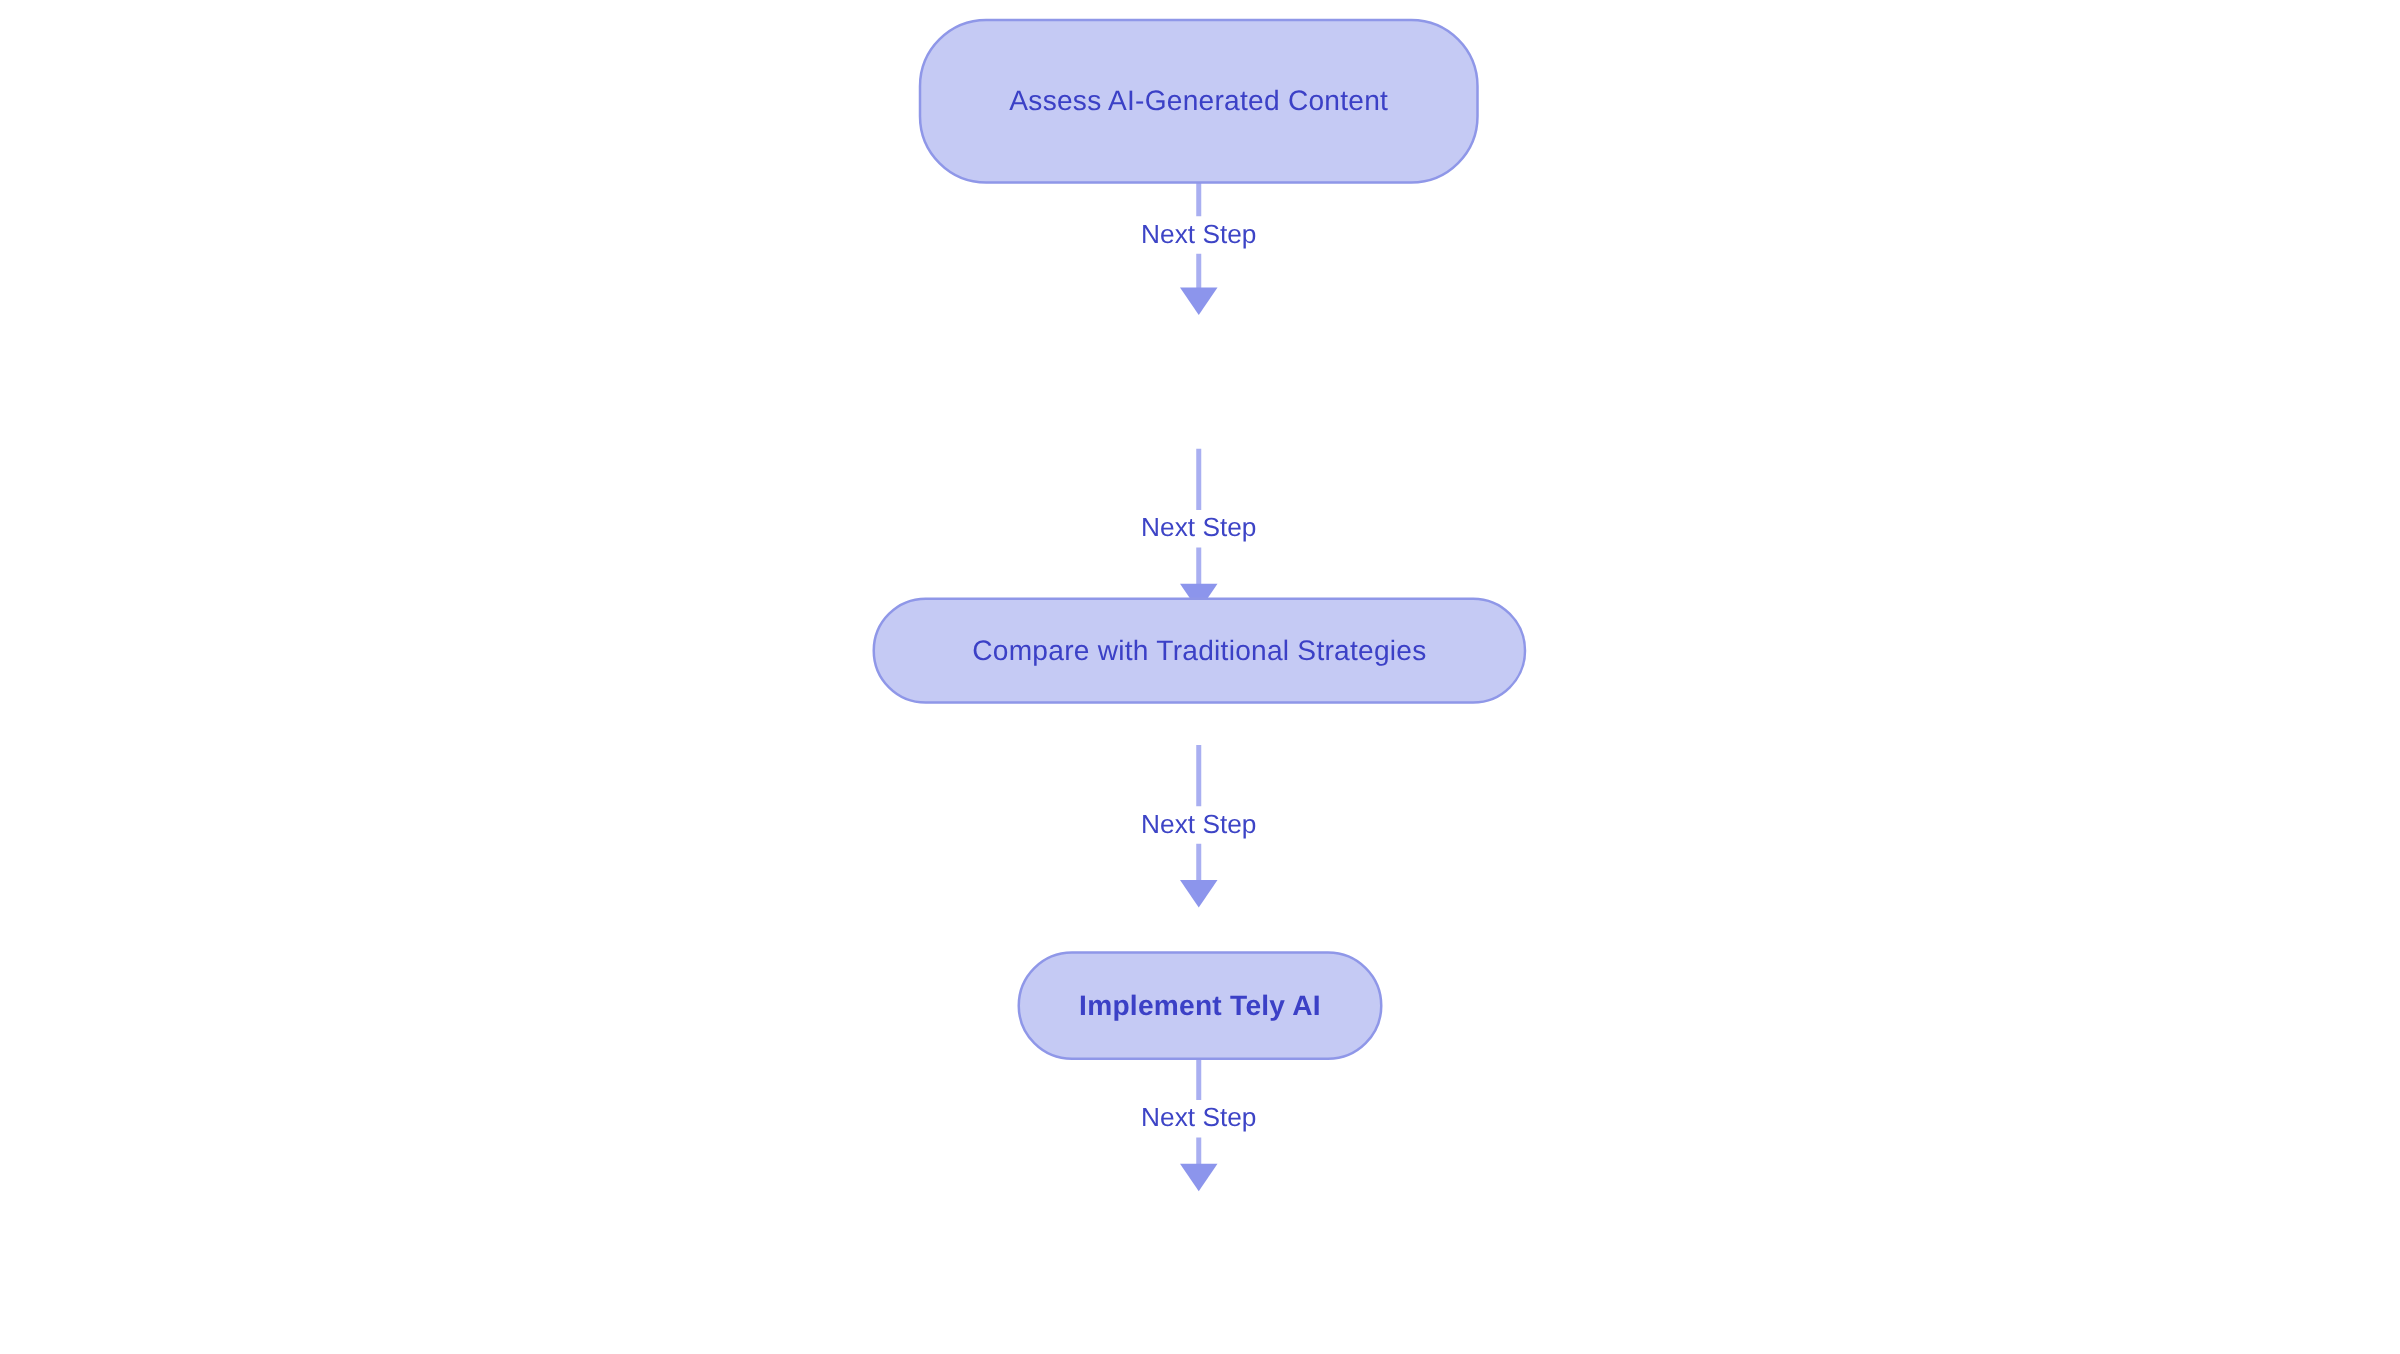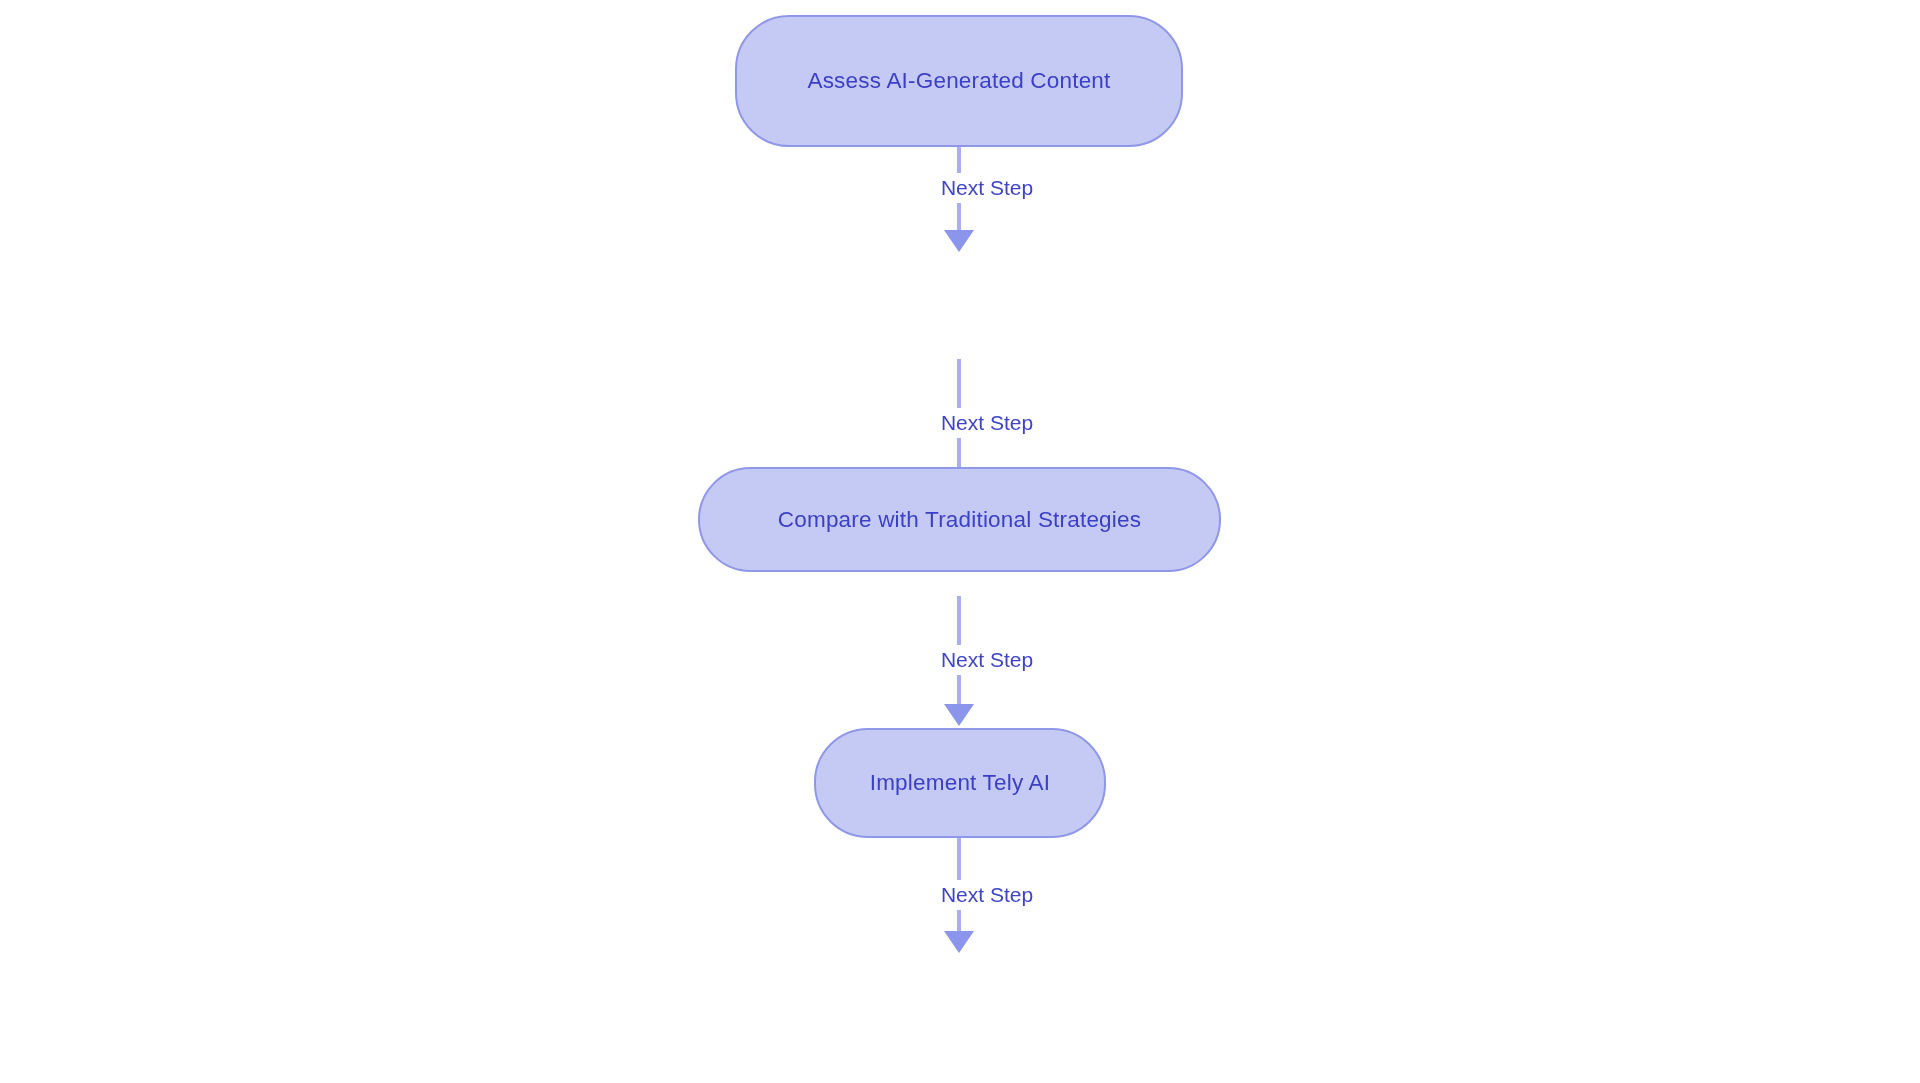--- a/index.html
+++ b/index.html
@@ -31,22 +31,22 @@
     display: flex;
     align-items: center;
     justify-content: center;
     text-align: center;
     color: var(--node-text);
     font-size: 22.5px;
     letter-spacing: 0.2px;
   }
   .node-1 { left: 735px; top: 15px;  width: 448px; height: 132px; }
   .node-2 { left: 743px; top: 254px; width: 433px; height: 105px; }
-  .node-3 { left: 698px; top: 467px; width: 523px; height: 105px; }
-  .node-4 { left: 814px; top: 728px; width: 292px; height: 110px; }
+  .node-3 { left: 698px; top: 478px; width: 523px; height: 85px; }
+  .node-4 { left: 814px; top: 761px; width: 292px; height: 87px; font-weight: bold; }
   .node-5 { left: 732px; top: 955px; width: 453px; height: 108px; }
 
   .edge-line {
     position: absolute;
     left: 957px;
     width: 4px;
     background: var(--edge-line);
   }
   .line-1 { top: 122px; height: 110px; }
   .line-2 { top: 359px; height: 110px; }
@@ -69,21 +69,20 @@
 
   .edge-label {
     position: absolute;
     left: 959px;
     transform: translate(-50%, -50%);
     background: var(--canvas-bg);
     color: var(--edge-label-text);
     font-size: 21px;
     padding: 3px 6px;
     white-space: nowrap;
-    margin-left: 28px;
   }
   .label-1 { top: 188px; }
   .label-2 { top: 423px; }
   .label-3 { top: 660px; }
   .label-4 { top: 895px; }
 </style>
 </head>
 <body>
 
 <div class="canvas">

